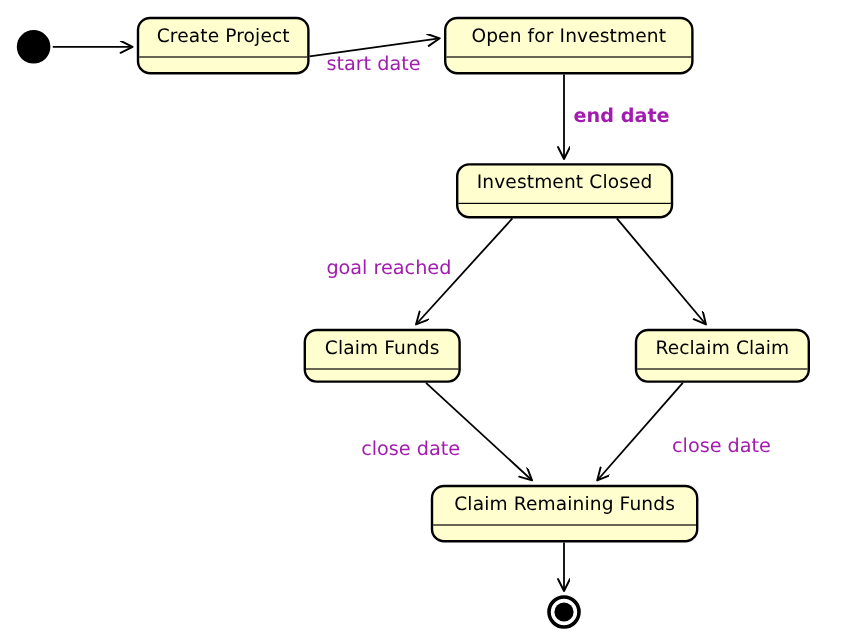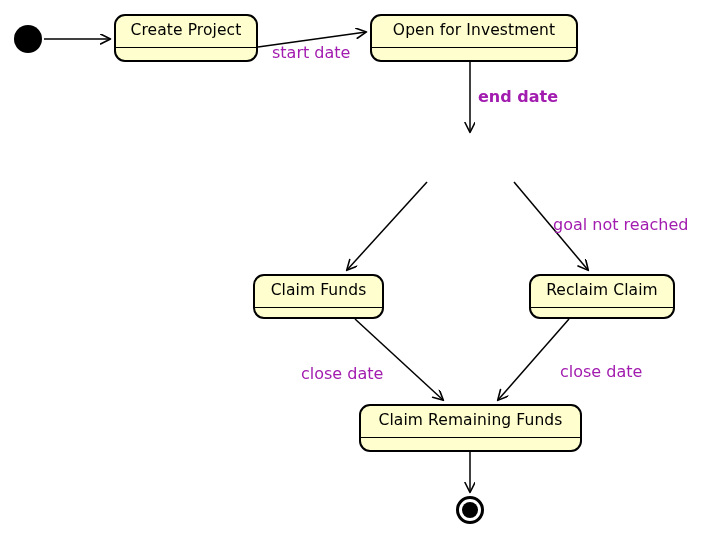--- a/index.html
+++ b/index.html
@@ -112,20 +112,24 @@
   <div class="state-node" style="left:114px; top:14px; width:144px; height:48px;">
     <div class="state-title">Create Project</div>
     <div class="state-body"></div>
   </div>
 
   <div class="state-node" style="left:370px; top:14px; width:208px; height:48px;">
     <div class="state-title">Open for Investment</div>
     <div class="state-body"></div>
   </div>
 
+  <div class="state-node" style="left:380px; top:136px; width:181px; height:46px;">
+    <div class="state-title">Investment Closed</div>
+    <div class="state-body"></div>
+  </div>
 
   <div class="state-node" style="left:253px; top:274px; width:131px; height:45px;justify-content:center;">
     <div class="state-title">Claim Funds</div>
     <div class="state-body"></div>
   </div>
 
   <div class="state-node" style="left:529px; top:274px; width:146px; height:45px;">
     <div class="state-title">Reclaim Claim</div>
     <div class="state-body"></div>
   </div>
@@ -135,20 +139,20 @@
     <div class="state-body"></div>
   </div>
 
   <div class="final-state" style="left:456px; top:496px; width:28px; height:28px;"></div>
   <div class="final-state-inner" style="left:462px; top:502px; width:16px; height:16px;"></div>
 
   <div class="edge-label" style="left:272px; top:45px;">start date</div>
 
   <div class="edge-label" style="left:478px; top:89px;font-weight:bold;">end date</div>
 
+  <div class="edge-label" style="left:272px; top:215px;">goal reached</div>
 
-  <div class="edge-label" style="left:553px; top:217px;">goal not reached</div>
 
   <div class="edge-label" style="left:301px; top:366px;">close date</div>
 
   <div class="edge-label" style="left:560px; top:364px;">close date</div>
 
 </div>
 
 </body></html>

